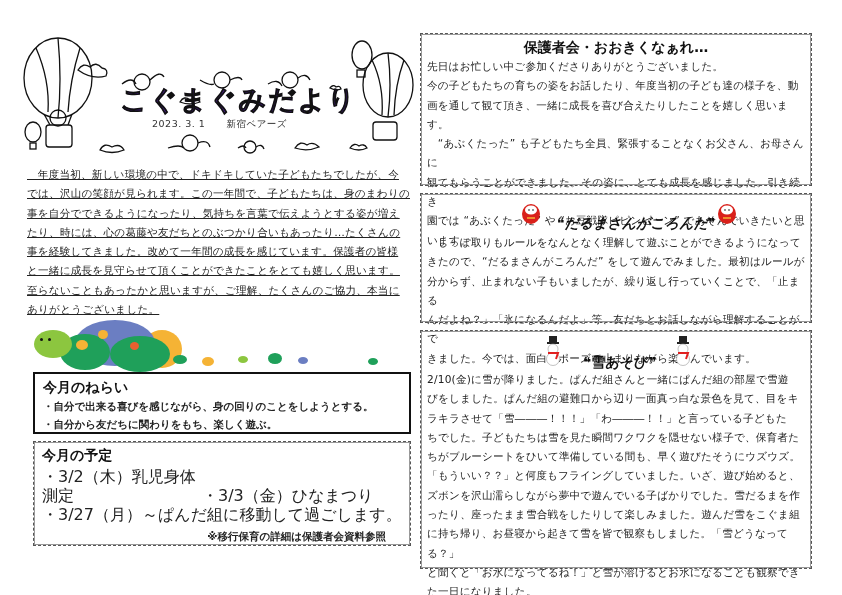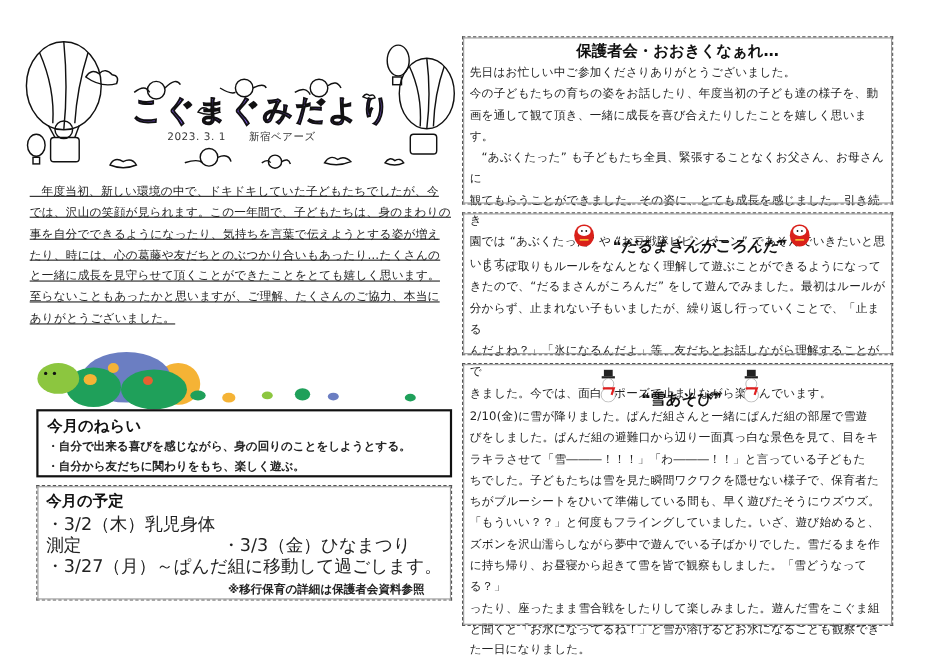--- a/index.html
+++ b/index.html
@@ -1,19 +1,19 @@
 <!DOCTYPE html>
 <html><head>
 <meta charset="utf-8">
 <style>
   html,body{margin:0;padding:0;background:#fff;}
   body{width:842px;height:595px;position:relative;overflow:hidden;font-family:"DejaVu Sans","Liberation Sans",sans-serif;color:#222;}
   .abs{position:absolute;}
   .body-text{font-size:10.6px;line-height:19.3px;letter-spacing:0.2px;color:#222;}
-  .title{font-size:27px;font-weight:900;letter-spacing:2px;color:#8b5cf6;-webkit-text-stroke:0.8px #111;}
+  .title{font-size:27px;font-weight:900;letter-spacing:2px;color:#4c1d95;-webkit-text-stroke:0.8px #111;}
   .date{font-size:9.5px;color:#333;letter-spacing:0.5px;}
   .box-solid{border:2px solid #111;box-sizing:border-box;}
   .box-dash{border:1px dashed #555;box-sizing:border-box;outline:1px solid #999;outline-offset:-2px;}
   .box-heading{font-weight:bold;font-size:14px;color:#111;}
   .list-line{font-size:16px;line-height:19px;}
   .bold-line{font-weight:bold;font-size:10.5px;line-height:18px;}
   .centered{text-align:center;}
   .dot{position:absolute;border-radius:50%;}
   .para{margin:0;text-decoration:underline;}
 </style>
@@ -67,20 +67,21 @@
   <span>2023. 3. 1</span>
   <span style="display:inline-block;width:14px;"></span>
   <span>新宿ベアーズ</span>
 </div>
 
 <div class="abs body-text" style="left:27px;top:165px;width:392px;">
   <div class="para">　年度当初、新しい環境の中で、ドキドキしていた子どもたちでしたが、今</div>
   <div class="para">では、沢山の笑顔が見られます。この一年間で、子どもたちは、身のまわりの</div>
   <div class="para">事を自分でできるようになったり、気持ちを言葉で伝えようとする姿が増え</div>
   <div class="para">たり、時には、心の葛藤や友だちとのぶつかり合いもあったり…たくさんの</div>
+  <div class="para">事を経験してきました。改めて一年間の成長を感じています。保護者の皆様</div>
   <div class="para">と一緒に成長を見守らせて頂くことができたことをとても嬉しく思います。</div>
   <div class="para">至らないこともあったかと思いますが、ご理解、たくさんのご協力、本当に</div>
   <div class="para">ありがとうございました。</div>
 </div>
 
 <div class="abs" style="left:30px;top:320px;width:370px;height:50px;">
   <div class="dot" style="left:112px;top:10px;width:40px;height:38px;background:#f5b335;"></div>
   <div class="dot" style="left:45px;top:0px;width:80px;height:46px;background:#6b7ec2;"></div>
   <div class="dot" style="left:80px;top:16px;width:60px;height:36px;background:#1fa05a;"></div>
   <div class="dot" style="left:30px;top:14px;width:50px;height:36px;background:#1fa05a;"></div>
@@ -174,18 +175,18 @@
     </svg>
   </div>
   <div class="body-text">
     <div>2/10(金)に雪が降りました。ぱんだ組さんと一緒にぱんだ組の部屋で雪遊</div>
     <div>びをしました。ぱんだ組の避難口から辺り一面真っ白な景色を見て、目をキ</div>
     <div>ラキラさせて「雪―――！！！」「わ―――！！」と言っている子どもた</div>
     <div>ちでした。子どもたちは雪を見た瞬間ワクワクを隠せない様子で、保育者た</div>
     <div>ちがブルーシートをひいて準備している間も、早く遊びたそうにウズウズ。</div>
     <div>「もういい？？」と何度もフライングしていました。いざ、遊び始めると、</div>
     <div>ズボンを沢山濡らしながら夢中で遊んでいる子ばかりでした。雪だるまを作</div>
+    <div>ったり、座ったまま雪合戦をしたりして楽しみました。遊んだ雪をこぐま組</div>
     <div>に持ち帰り、お昼寝から起きて雪を皆で観察もしました。「雪どうなってる？」</div>
-    <div>ったり、座ったまま雪合戦をしたりして楽しみました。遊んだ雪をこぐま組</div>
     <div>と聞くと「お水になってるね！」と雪が溶けるとお水になることも観察でき</div>
     <div>た一日になりました。</div>
   </div>
 </div>
 
 </body></html>

